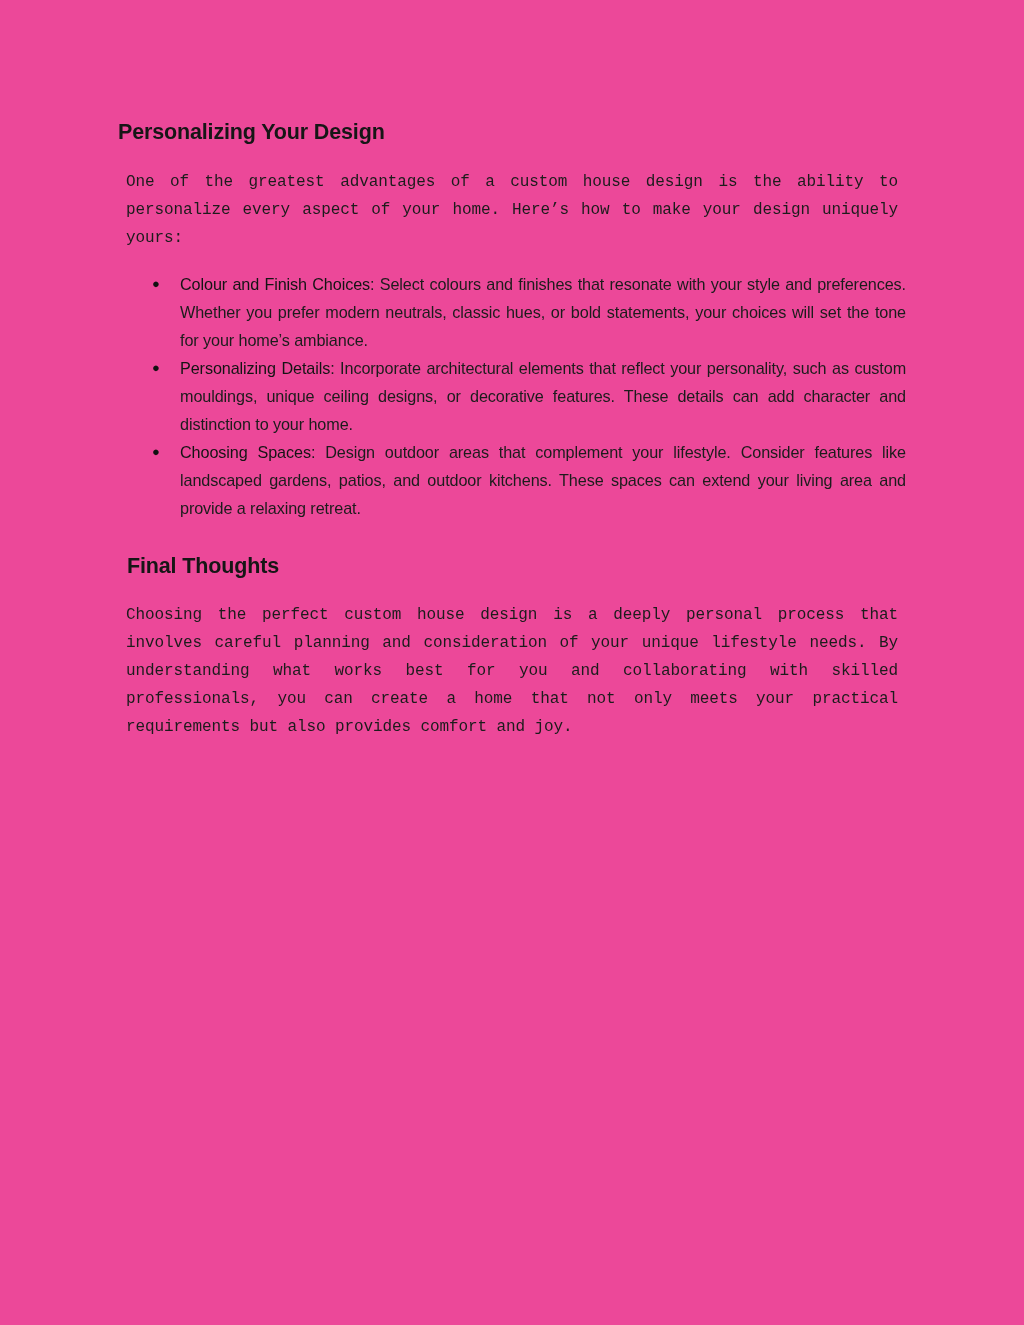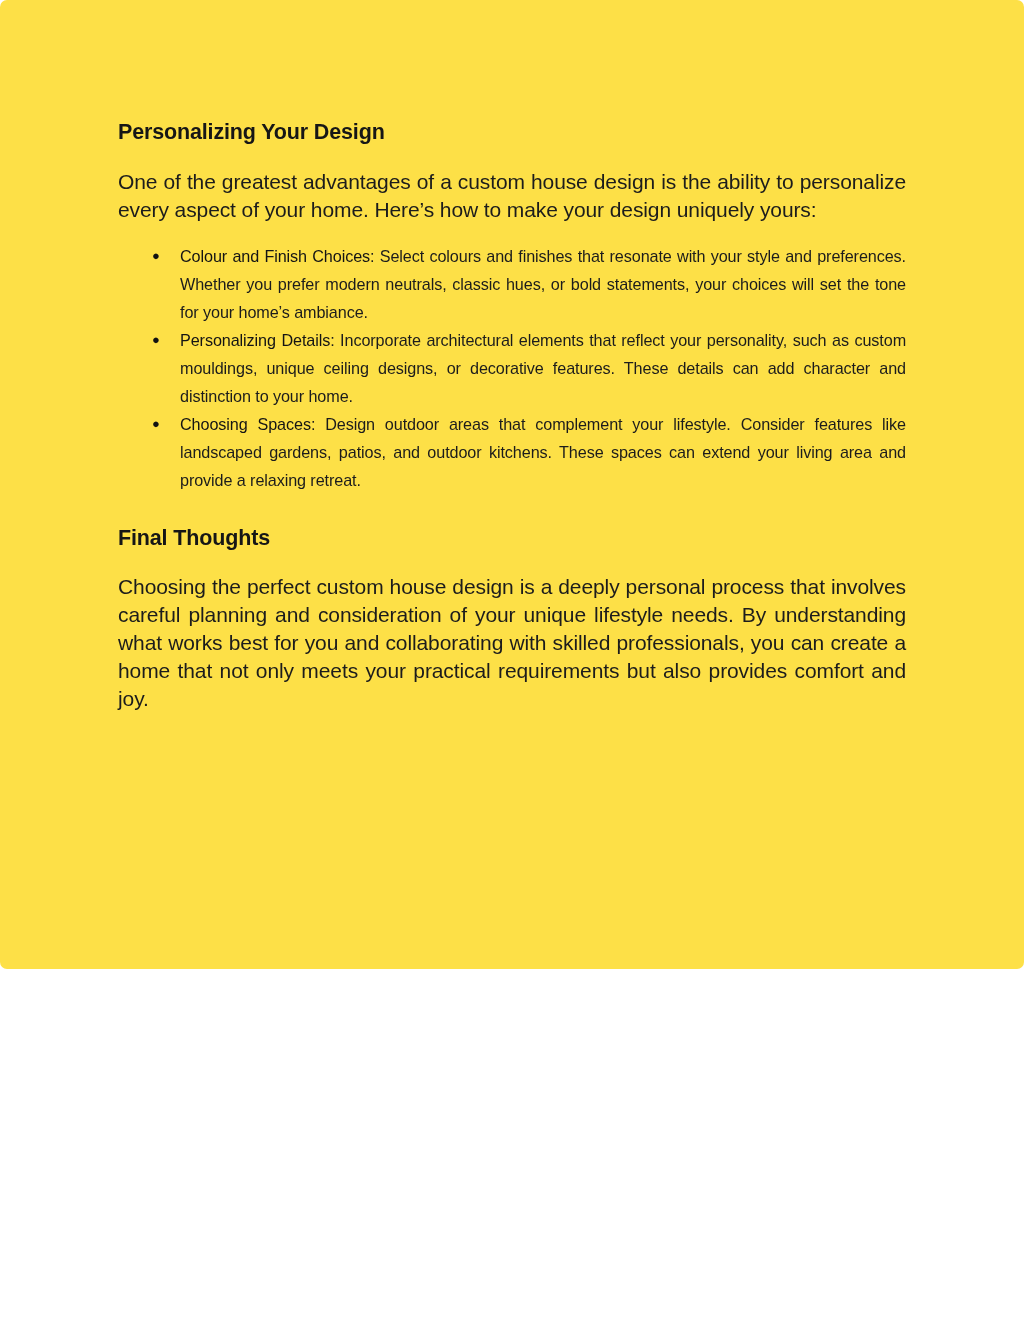--- a/index.html
+++ b/index.html
@@ -13,24 +13,23 @@
     background: #ffffff;
     font-family: "Liberation Sans", sans-serif;
     color: #1a1a1a;
     -webkit-font-smoothing: antialiased;
     overflow: hidden;
   }
 
   .page {
     position: relative;
     width: 1024px;
-    height: 969px;
-    background: #fde047;
+    height: 1325px;
+    background: #ec4899;
     box-sizing: border-box;
-    border-radius: 7px;
   }
 
   .content {
     position: absolute;
     left: 118px;
     top: 118px;
     width: 788px;
   }
 
   h2.doc-heading {
@@ -42,31 +41,31 @@
     margin: 0;
     padding: 0;
     line-height: 28px;
   }
 
   .heading-block-1 {
     margin: 0 0 22px 0;
   }
 
   .heading-block-2 {
-    margin: 30px 0 21px 0;
+    margin: 30px 0 21px 9px;
   }
 
   p.body-par {
-    font-family: Liberation Sans, sans-serif;
-    font-size: 21px;
+    font-family: Liberation Mono, monospace;
+    font-size: 16px;
     line-height: 28px;
     color: #1c1c1c;
     text-align: justify;
     text-justify: inter-word;
-    margin: 0;
+    margin: 8px;
     padding: 0;
     letter-spacing: -0.1px;
   }
 
   ul.bullet-list {
     list-style: none;
     margin: 18px 0 0 0;
     padding: 0;
   }
 

